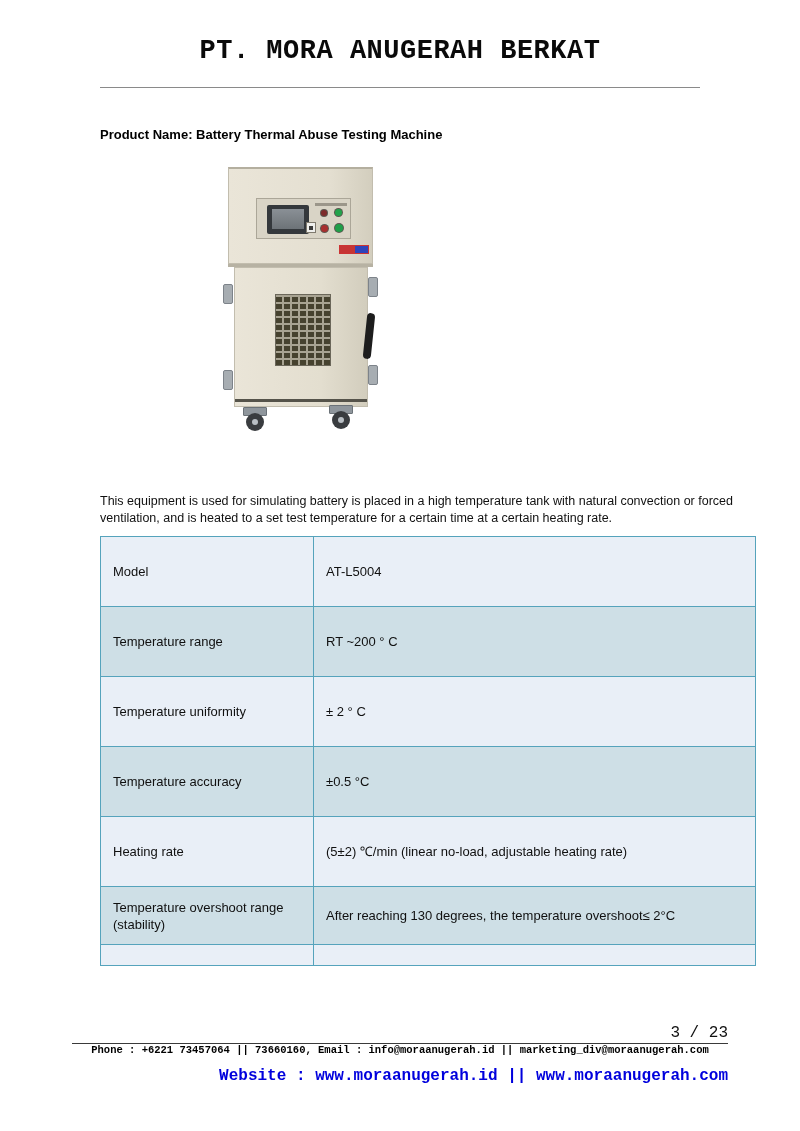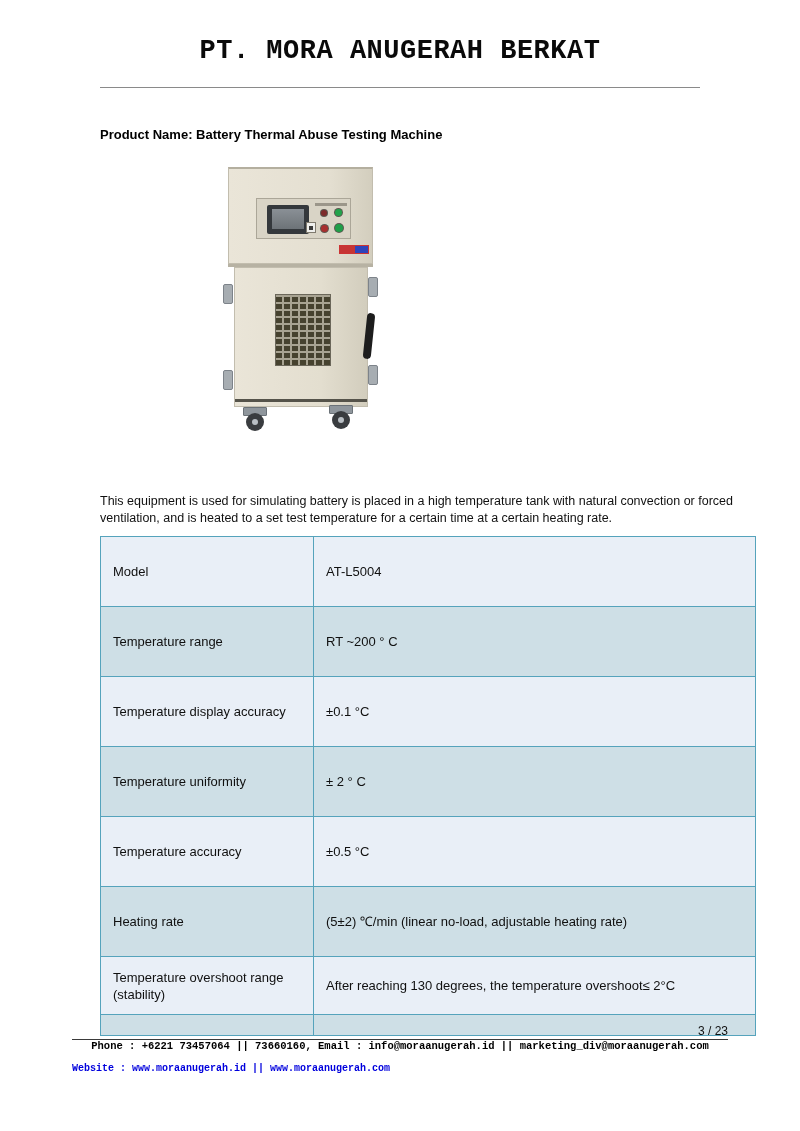--- a/index.html
+++ b/index.html
@@ -174,43 +174,44 @@
   td.val-indent { padding-left:16px; }
 
   
   .footer {
     position:absolute;
     left:72px; right:72px;
     top:1024px;
   }
   .page-number {
     text-align:right;
-    font-size:12px;
+    font-size:16px;
     color:#101010;
+    font-family:Liberation Mono, monospace;
   }
   .footer-rule {
     border:none;
     border-top:1.4px solid #3a3a3a;
     margin-top:1px;
   }
   .phone-line {
     margin-top:0;
     text-align:center;
     font-family:"Liberation Mono", monospace;
     font-weight:bold;
     font-size:10.5px;
     color:#000;
     white-space:nowrap;
   }
   .website-line {
     margin-top:11px;
-    text-align:left;
+    text-align:right;
     font-family:"Liberation Mono", monospace;
     font-weight:bold;
-    font-size:10px;
+    font-size:16px;
     color:#0000dd;
     white-space:nowrap;
   }
 </style>
 </head>
 <body>
 
 <div class="content">
 
   <div class="company-title">PT. MORA ANUGERAH BERKAT</div>
@@ -271,24 +272,20 @@
     <tbody>
       <tr>
         <td>Model</td>
         <td>AT-L5004</td>
       </tr>
       <tr>
         <td>Temperature range</td>
         <td>RT ~200 ° C</td>
       </tr>
       <tr>
-        <td>Temperature display accuracy</td>
-        <td>±0.1 °C</td>
-      </tr>
-      <tr>
         <td>Temperature uniformity</td>
         <td>± 2 ° C</td>
       </tr>
       <tr>
         <td>Temperature accuracy</td>
         <td>±0.5 °C</td>
       </tr>
       <tr>
         <td>Heating rate</td>
         <td class="val-indent">(5±2) ℃/min (linear no-load, adjustable heating rate)</td>

